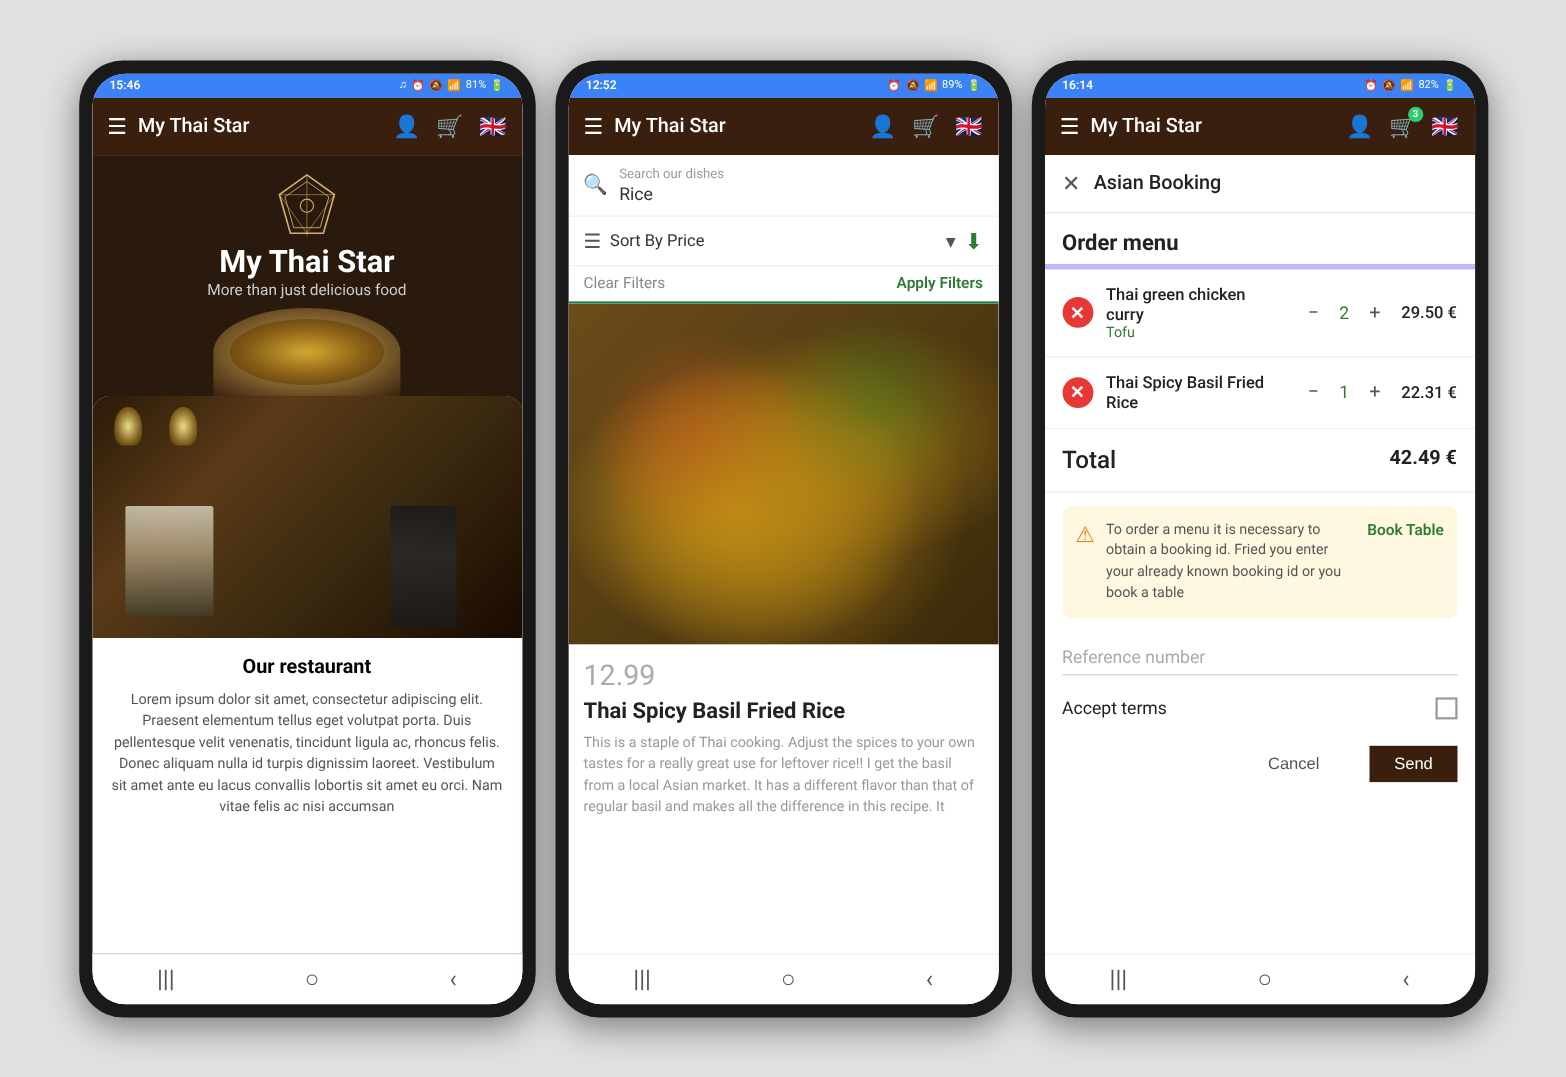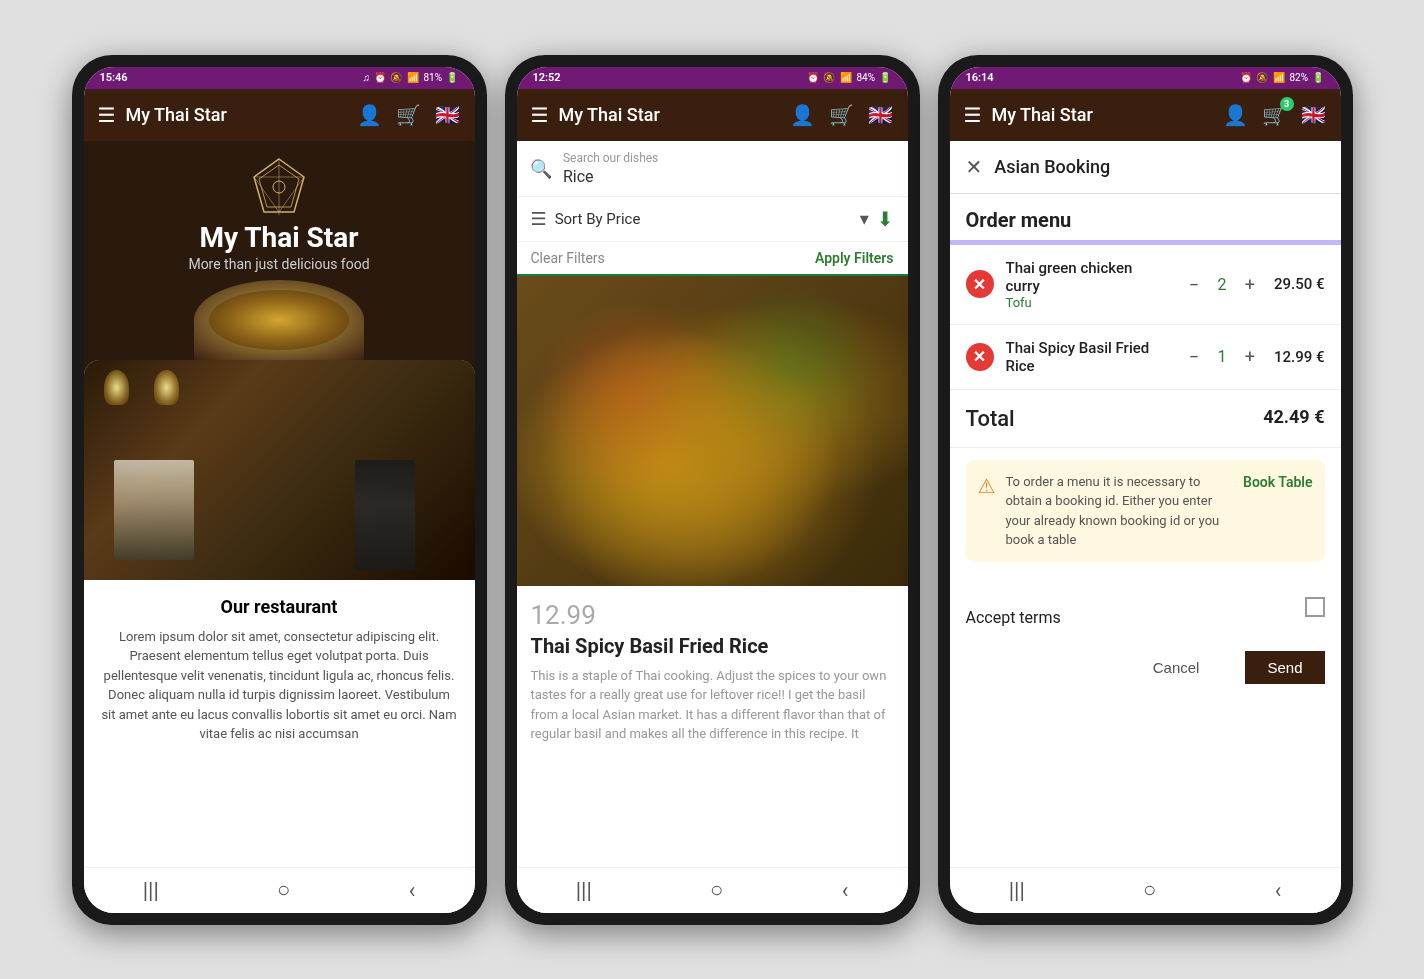--- a/index.html
+++ b/index.html
@@ -31,21 +31,21 @@
       height: 100%;
       border-radius: 30px;
       overflow: hidden;
       display: flex;
       flex-direction: column;
       background: #fff;
     }
 
     
     .status-bar {
-      background: #701a75;
+      background: #3b82f6;
       color: #fff;
       font-size: 11px;
       padding: 4px 16px;
       display: flex;
       justify-content: space-between;
       align-items: center;
       height: 22px;
       gap: 28px;
     }
     .status-bar .time { font-weight: 600; }
@@ -344,21 +344,21 @@
     }
     .ref-label { font-size: 16px; color: #aaa; margin-bottom: 6px; }
     .ref-line { border-bottom: 1px solid #ccc; }
 
     .terms-row {
       display: flex;
       justify-content: space-between;
       align-items: center;
       padding: 14px 16px;
     }
-    .terms-label { font-size: 16px; color: #222; margin-top: 20px; }
+    .terms-label { font-size: 16px; color: #222; }
     .terms-checkbox {
       width: 20px;
       height: 20px;
       border: 2px solid #999;
       background: #fff;
     }
 
     .bottom-actions {
       display: flex;
       justify-content: flex-end;
@@ -473,21 +473,21 @@
 
 <div class="phone">
   <div class="phone-inner">
 
     <div class="status-bar">
       <span class="time">12:52</span>
       <div class="status-icons">
         <span>⏰</span>
         <span>🔕</span>
         <span>📶</span>
-        <span>84%</span>
+        <span>89%</span>
         <span>🔋</span>
       </div>
     </div>
 
     <div class="nav-bar">
       <span class="menu-icon">☰</span>
       <span class="nav-title">My Thai Star</span>
       <div class="nav-actions">
         <span class="nav-icon">👤</span>
         <span class="nav-icon">🛒</span>
@@ -598,34 +598,38 @@
         <div class="order-item">
           <div class="remove-btn">✕</div>
           <div class="item-details">
             <div class="item-name">Thai Spicy Basil Fried Rice</div>
           </div>
           <div class="item-controls">
             <span class="qty-btn">−</span>
             <span class="qty-val">1</span>
             <span class="qty-btn">+</span>
           </div>
-          <span class="item-price">12.99 €</span>
+          <span class="item-price">22.31 €</span>
         </div>
 
         <div class="total-row">
           <span class="total-label">Total</span>
           <span class="total-value">42.49 €</span>
         </div>
 
         <div class="warning-box">
           <span class="warning-icon">⚠</span>
-          <span class="warning-text">To order a menu it is necessary to obtain a booking id. Either you enter your already known booking id or you book a table</span>
+          <span class="warning-text">To order a menu it is necessary to obtain a booking id. Fried you enter your already known booking id or you book a table</span>
           <span class="book-btn">Book Table</span>
         </div>
 
+        <div class="ref-section">
+          <div class="ref-label">Reference number</div>
+          <div class="ref-line"></div>
+        </div>
 
         <div class="terms-row">
           <span class="terms-label">Accept terms</span>
           <div class="terms-checkbox"></div>
         </div>
 
         <div class="bottom-actions">
           <button class="cancel-btn-sm">Cancel</button>
           <button class="send-btn">Send</button>
         </div>

